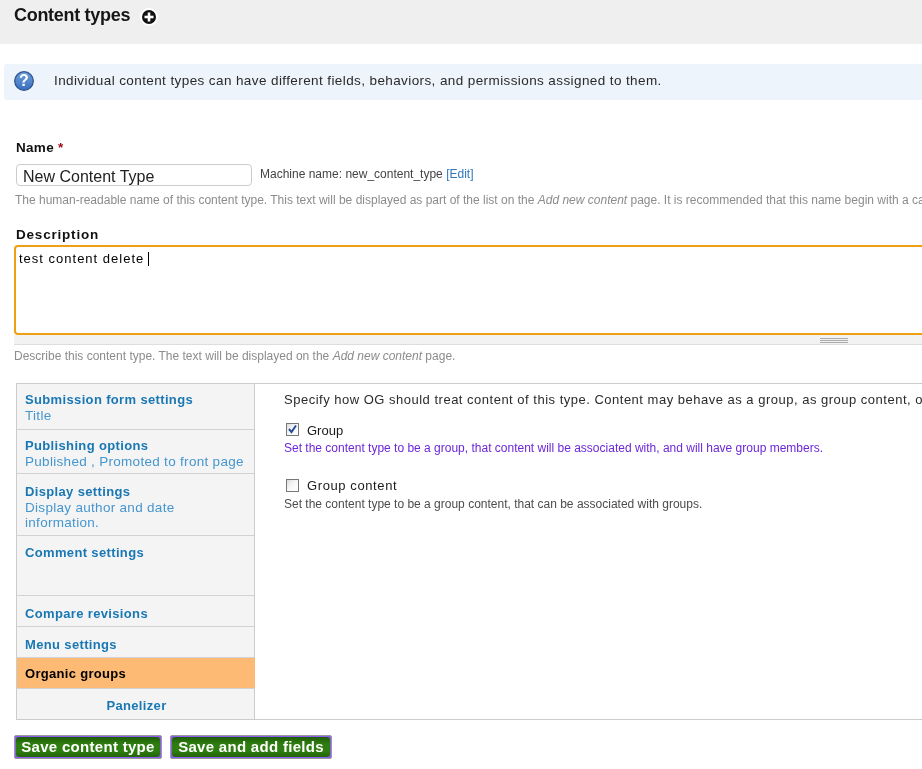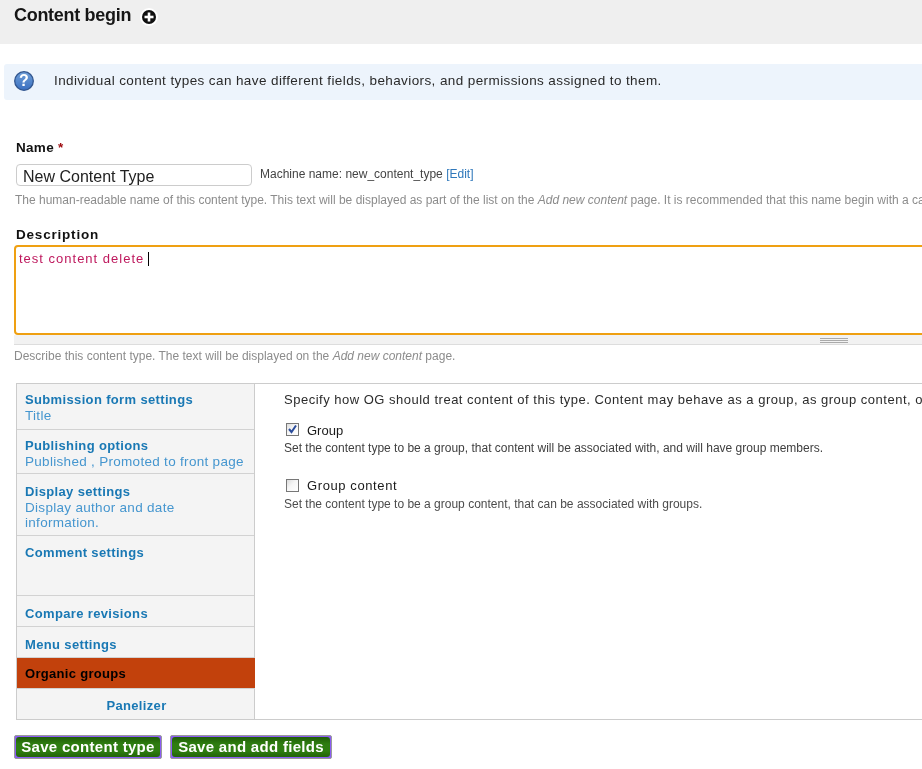--- a/index.html
+++ b/index.html
@@ -16,56 +16,56 @@
 #lblname{left:16px;top:140px;font-size:13.5px;font-weight:bold;color:#111;letter-spacing:0.3px;}
 #lblname .req{color:#9e0b0f;}
 #nameinput{left:16px;top:164px;width:236px;height:22px;border:1px solid #ccc;border-radius:4px;background:#fff;box-sizing:border-box;}
 #nametext{left:23px;top:168px;font-size:16px;color:#222;}
 #machine{left:260px;top:167px;font-size:12px;color:#444;}
 #machine a{color:#2f78bb;text-decoration:none;}
 #descr1{left:15px;top:193px;font-size:12px;color:#8c8c8c;white-space:nowrap;}
 
 #lbldesc{left:16px;top:227px;font-size:13.5px;font-weight:bold;color:#111;letter-spacing:0.8px;}
 #ta{left:14px;top:245px;width:936px;height:90px;border:2px solid #efa012;border-radius:4px;background:#fff;box-sizing:border-box;}
-#tatext{left:19px;top:251px;font-size:13px;letter-spacing:1.0px;color:#be185d;}
+#tatext{left:19px;top:251px;font-size:13px;letter-spacing:1.0px;color:#000000;}
 #caret{left:148px;top:252px;width:1px;height:14px;background:#000;}
 #grippie{left:14px;top:335px;width:936px;height:10px;background:#f2f2f2;border-bottom:1px solid #ddd;box-sizing:border-box;}
 .gline{position:absolute;left:820px;width:28px;height:1px;background:#aaa;}
 #descr2{left:14px;top:349px;font-size:12px;color:#8c8c8c;white-space:nowrap;}
 
 #vt{left:16px;top:383px;width:906px;height:337px;border-top:1px solid #ccc;border-left:1px solid #ccc;border-bottom:1px solid #ccc;box-sizing:border-box;background:#fff;}
 #tabs{position:absolute;left:0;top:0;width:237px;height:335px;background:#f4f4f4;border-right:1px solid #ccc;box-sizing:content-box;}
 .tab{position:absolute;left:0;width:237px;border-bottom:1px solid #d2d2d2;box-sizing:border-box;padding:8px 6px 0 8px;font-size:13px;line-height:15.5px;}
 .p10{padding-top:10px !important;}
 .p9{padding-top:9px !important;}
 .p8{padding-top:8px !important;}
 .tab b{color:#1978b4;letter-spacing:0.35px;font-weight:bold;}
 .tab .sum{color:#4596cf;font-size:13.5px;letter-spacing:0.3px;}
-.tab.active{background:#c2410c;width:238px;}
+.tab.active{background:#fdba74;width:238px;}
 .tab.active b{color:#000;letter-spacing:0.3px;}
 
 #pane-specify{left:284px;top:392px;font-size:13px;letter-spacing:0.5px;color:#2b2b2b;white-space:nowrap;}
 .cb{position:absolute;width:13px;height:13px;border:1px solid #777;background:linear-gradient(135deg,#dcdcdc,#f6f6f6 45%,#fff);box-sizing:border-box;}
 #cb1{left:286px;top:423px;}
 #cb2{left:286px;top:479px;}
 #lblcb1{left:307px;top:423px;font-size:13px;color:#1a1a1a;}
 #lblcb2{left:307px;top:478px;font-size:13px;letter-spacing:0.6px;color:#1a1a1a;}
-#cbd1{left:284px;top:441px;font-size:12px;color:#404040;white-space:nowrap;}
+#cbd1{left:284px;top:441px;font-size:12px;color:#6d28d9;white-space:nowrap;}
 #cbd2{left:284px;top:497px;font-size:12px;color:#4c4c4c;white-space:nowrap;}
 
 .btn{position:absolute;top:735px;height:24px;border:1px solid #9a9a9a;background:#8b5cf6;padding:1px;box-sizing:border-box;border-radius:2px;}
 .btn .in{height:100%;border-radius:3px;background:linear-gradient(180deg,#205c08 0%,#2e7d10 35%,#2e7d10 70%,#236308 100%);color:#fff;font-weight:bold;font-size:15px;letter-spacing:0.3px;text-align:center;line-height:19px;}
 #btn1{left:14px;width:148px;}
 #btn2{left:170px;width:162px;}
 em{}
 </style>
 </head>
 <body>
 <div id="hdr" class="abs"></div>
-<div id="title" class="abs">Content begin</div>
+<div id="title" class="abs">Content types</div>
 <svg class="abs" style="left:138px;top:6px" width="22" height="22" viewBox="0 0 22 22">
   <circle cx="11" cy="11" r="9" fill="#fff"></circle>
   <circle cx="11" cy="11" r="7" fill="#111"></circle>
   <rect x="9.7" y="6.5" width="2.6" height="9" fill="#fff"></rect>
   <rect x="6.5" y="9.7" width="9" height="2.6" fill="#fff"></rect>
 </svg>
 <div id="help" class="abs"></div>
 <svg class="abs" style="left:14px;top:71px" width="20" height="20" viewBox="0 0 20 20">
   <defs>
       <linearGradient id="qg" x1="0" y1="0" x2="0" y2="1">

